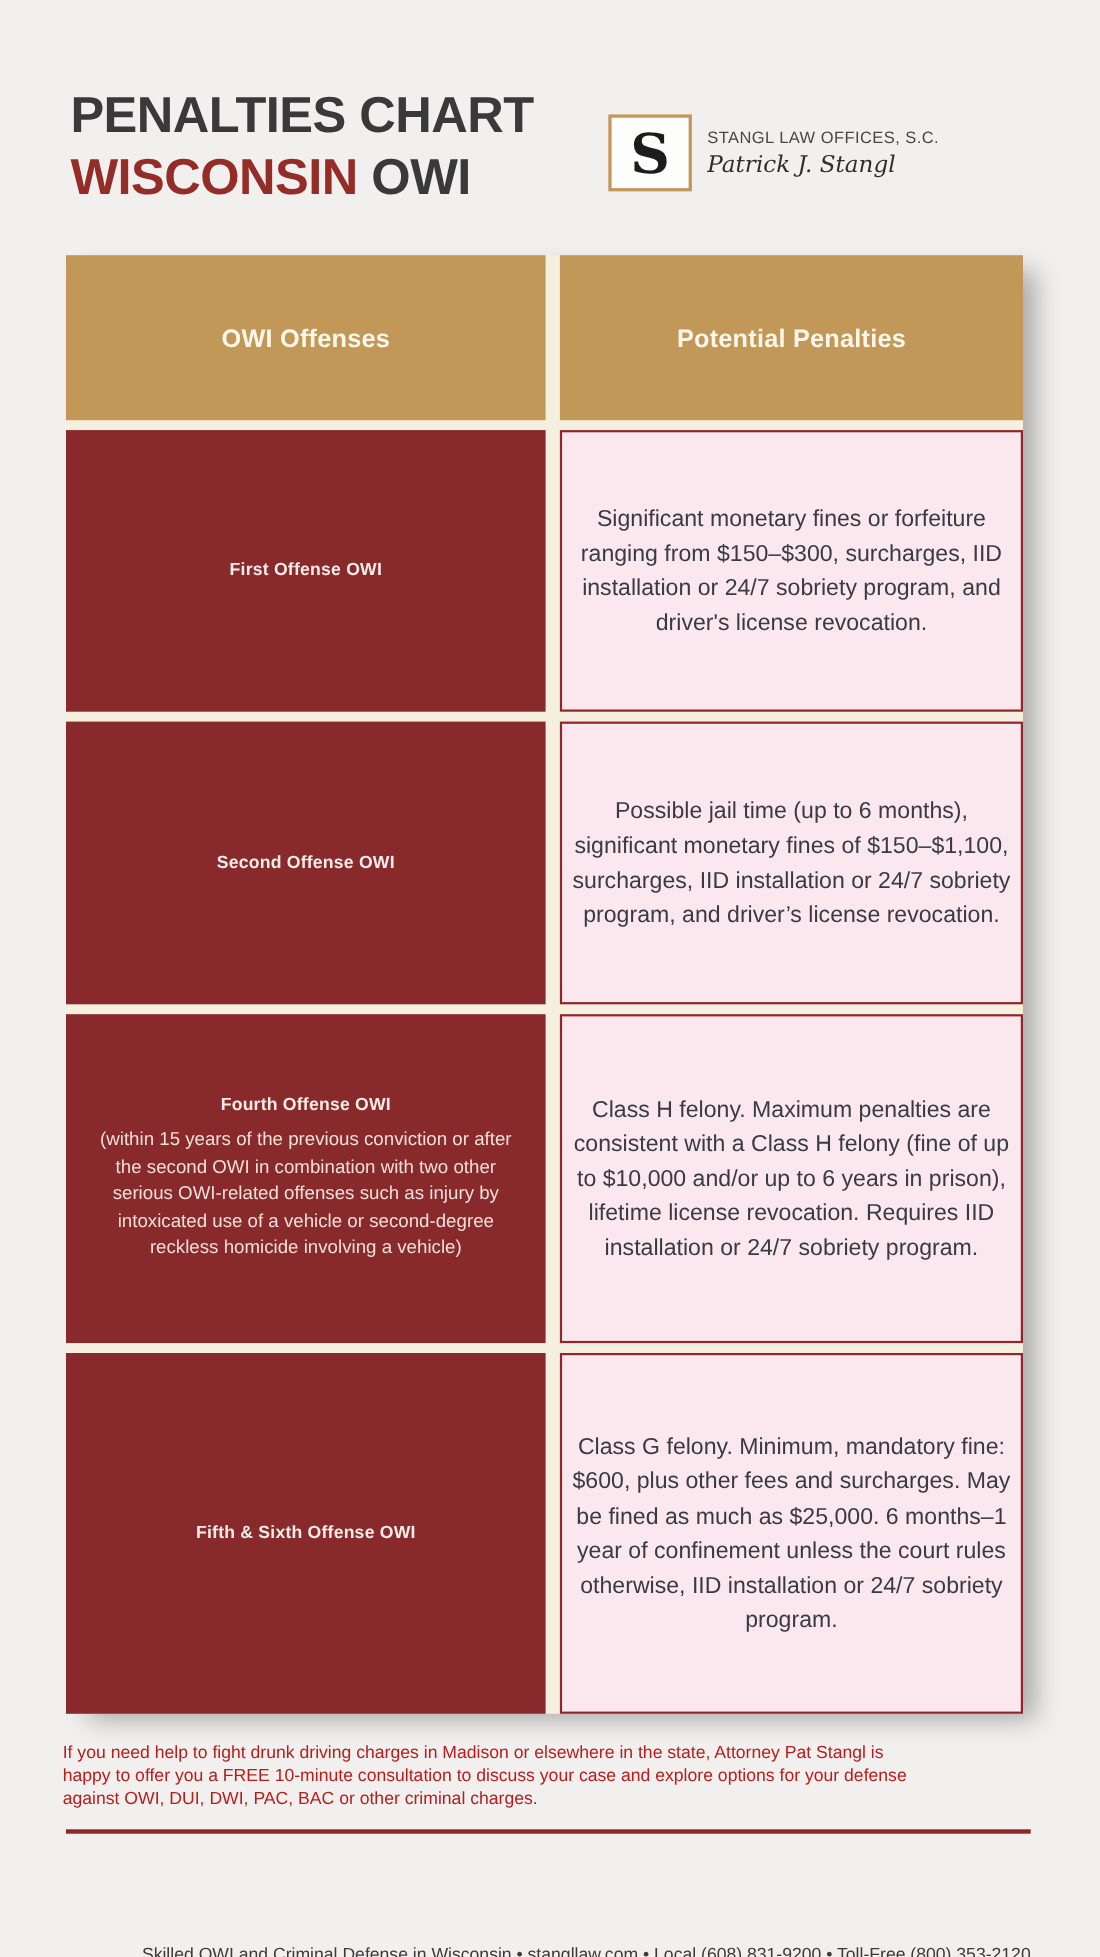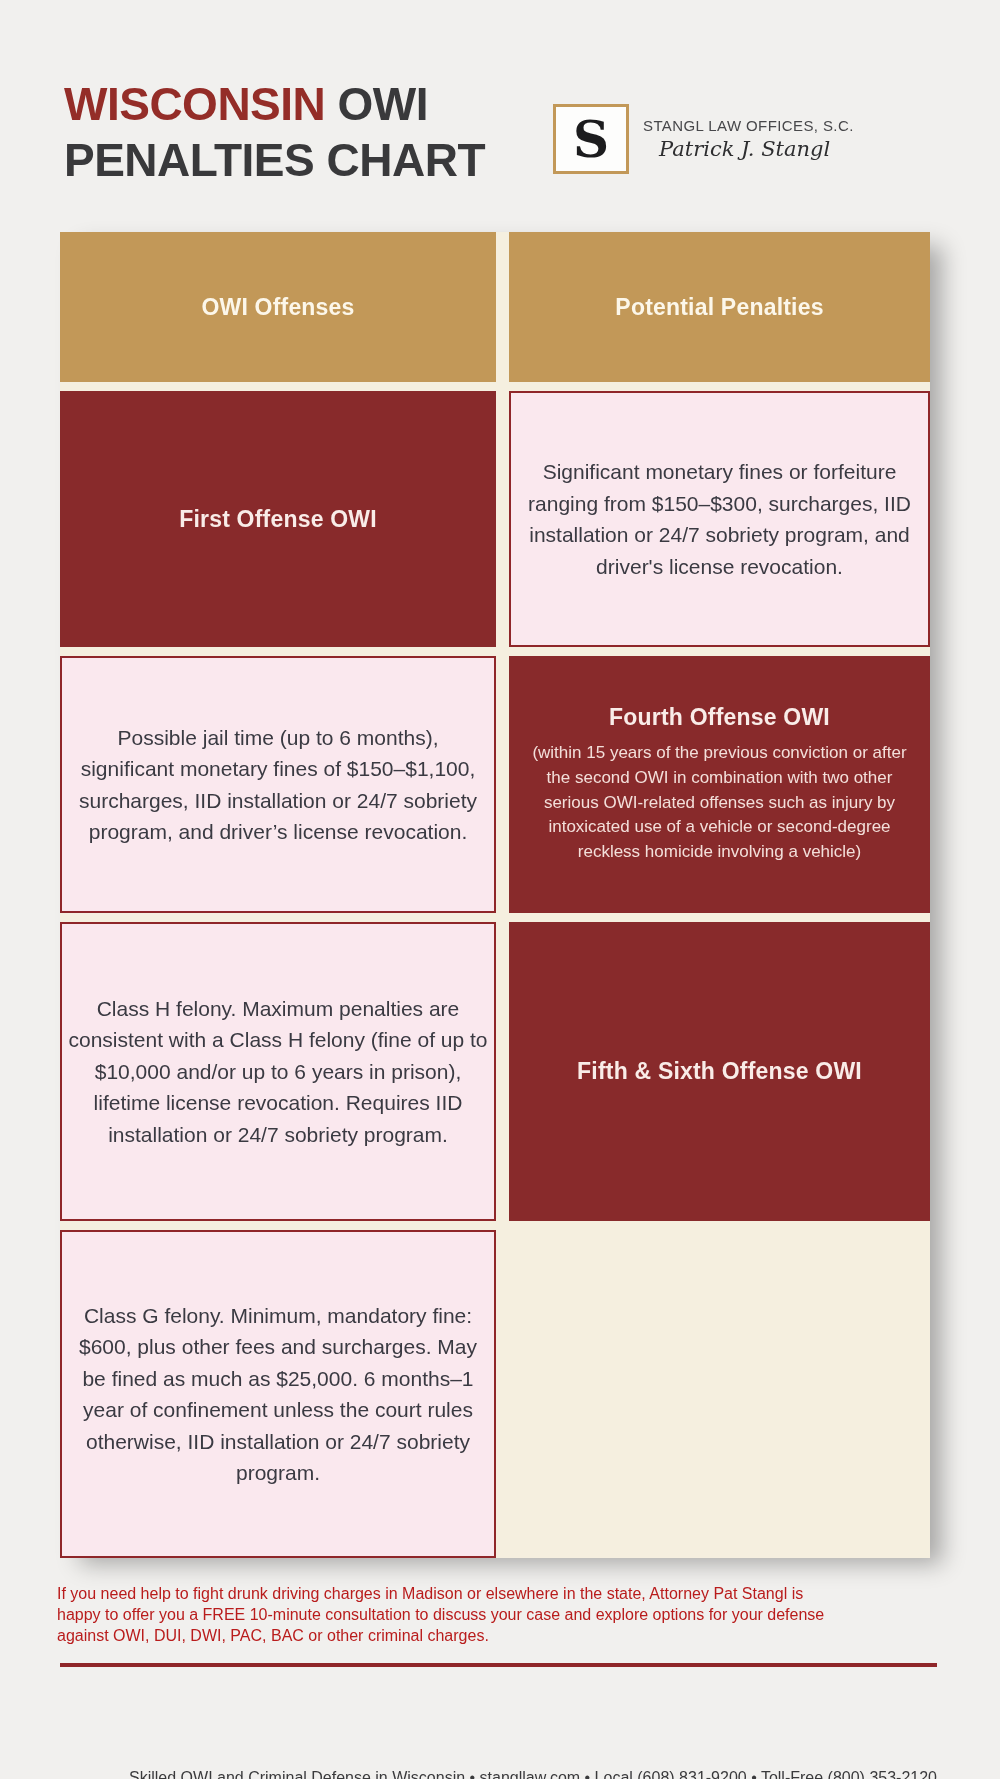--- a/index.html
+++ b/index.html
@@ -27,21 +27,21 @@
     display:flex;align-items:center;justify-content:center;
     font-family:"DejaVu Serif", serif;font-weight:bold;
     font-size:50px;color:#1C1C1E;
   }
   .brand-text{margin-left:14px;}
   .brand-firm{
     font-size:15px;color:#47474A;letter-spacing:0.4px;
   }
   .brand-attorney{
     font-family:"DejaVu Serif", serif;font-style:italic;
-    font-size:21px;color:#2E2E30;margin-top:3px;margin-left:16px;
+    font-size:21px;color:#2E2E30;margin-top:3px;
   }
   
   .penalty-table{
     position:absolute;left:60px;top:232px;width:870px;
     display:grid;
     grid-template-columns:436px 1fr;
     grid-template-rows:150px 256px 257px 299px 328px;
     column-gap:13px;row-gap:9px;
     background:#F5EFDF;
     box-shadow:16px 10px 22px -4px rgba(0,0,0,0.30);
@@ -49,21 +49,21 @@
   .th{
     background:#C29858;color:#FCF7EA;
     display:flex;align-items:center;justify-content:center;
     font-size:23px;font-weight:bold;letter-spacing:0.2px;
   }
   .offense{
     background:#882A2B;color:#F9ECE8;
     display:flex;flex-direction:column;align-items:center;justify-content:center;
     text-align:center;padding:0 14px;box-sizing:border-box;
   }
-  .offense-name{font-size:23px;font-weight:bold;letter-spacing:0.2px;}
+  .offense-name{font-size:16px;font-weight:bold;letter-spacing:0.2px;}
   .offense-note{
     font-size:17px;line-height:1.45;color:#F3DFDA;
     margin-top:10px;padding:0 6px;
   }
   .penalty{
     background:#FAE8EE;border:2px solid #8F2629;
     color:#3A3A42;
     display:flex;align-items:center;justify-content:center;
     text-align:center;
     font-size:21px;line-height:1.5;
@@ -80,22 +80,22 @@
   }
   .tagline{
     position:absolute;left:60px;top:1769px;width:877px;
     text-align:right;font-size:16px;color:#3A3A3C;
   }
 </style>
 </head>
 <body>
 
 <div class="title">
+  <div>PENALTIES CHART</div>
   <div><span class="accent">WISCONSIN</span><span> OWI</span></div>
-  <div>PENALTIES CHART</div>
 </div>
 
 <div class="brand">
   <div class="brand-mark">S</div>
   <div class="brand-text">
     <div class="brand-firm">STANGL LAW OFFICES, S.C.</div>
     <div class="brand-attorney">Patrick J. Stangl</div>
   </div>
 </div>
 
@@ -104,20 +104,23 @@
   <div class="th">OWI Offenses</div>
   <div class="th">Potential Penalties</div>
 
   <div class="offense">
     <div class="offense-name">First Offense OWI</div>
   </div>
   <div class="penalty">
     <div>Significant monetary fines or forfeiture ranging from $150–$300, surcharges, IID installation or 24/7 sobriety program, and driver's license revocation.</div>
   </div>
 
+  <div class="offense">
+    <div class="offense-name">Second Offense OWI</div>
+  </div>
   <div class="penalty">
     <div>Possible jail time (up to 6 months), significant monetary fines of $150–$1,100, surcharges, IID installation or 24/7 sobriety program, and driver’s license revocation.</div>
   </div>
 
   <div class="offense">
     <div class="offense-name">Fourth Offense OWI</div>
     <div class="offense-note">(within 15 years of the previous conviction or after the second OWI in combination with two other serious OWI-related offenses such as injury by intoxicated use of a vehicle or second-degree reckless homicide involving a vehicle)</div>
   </div>
   <div class="penalty">
     <div>Class H felony. Maximum penalties are consistent with a Class H felony (fine of up to $10,000 and/or up to 6 years in prison), lifetime license revocation. Requires IID installation or 24/7 sobriety program.</div>

